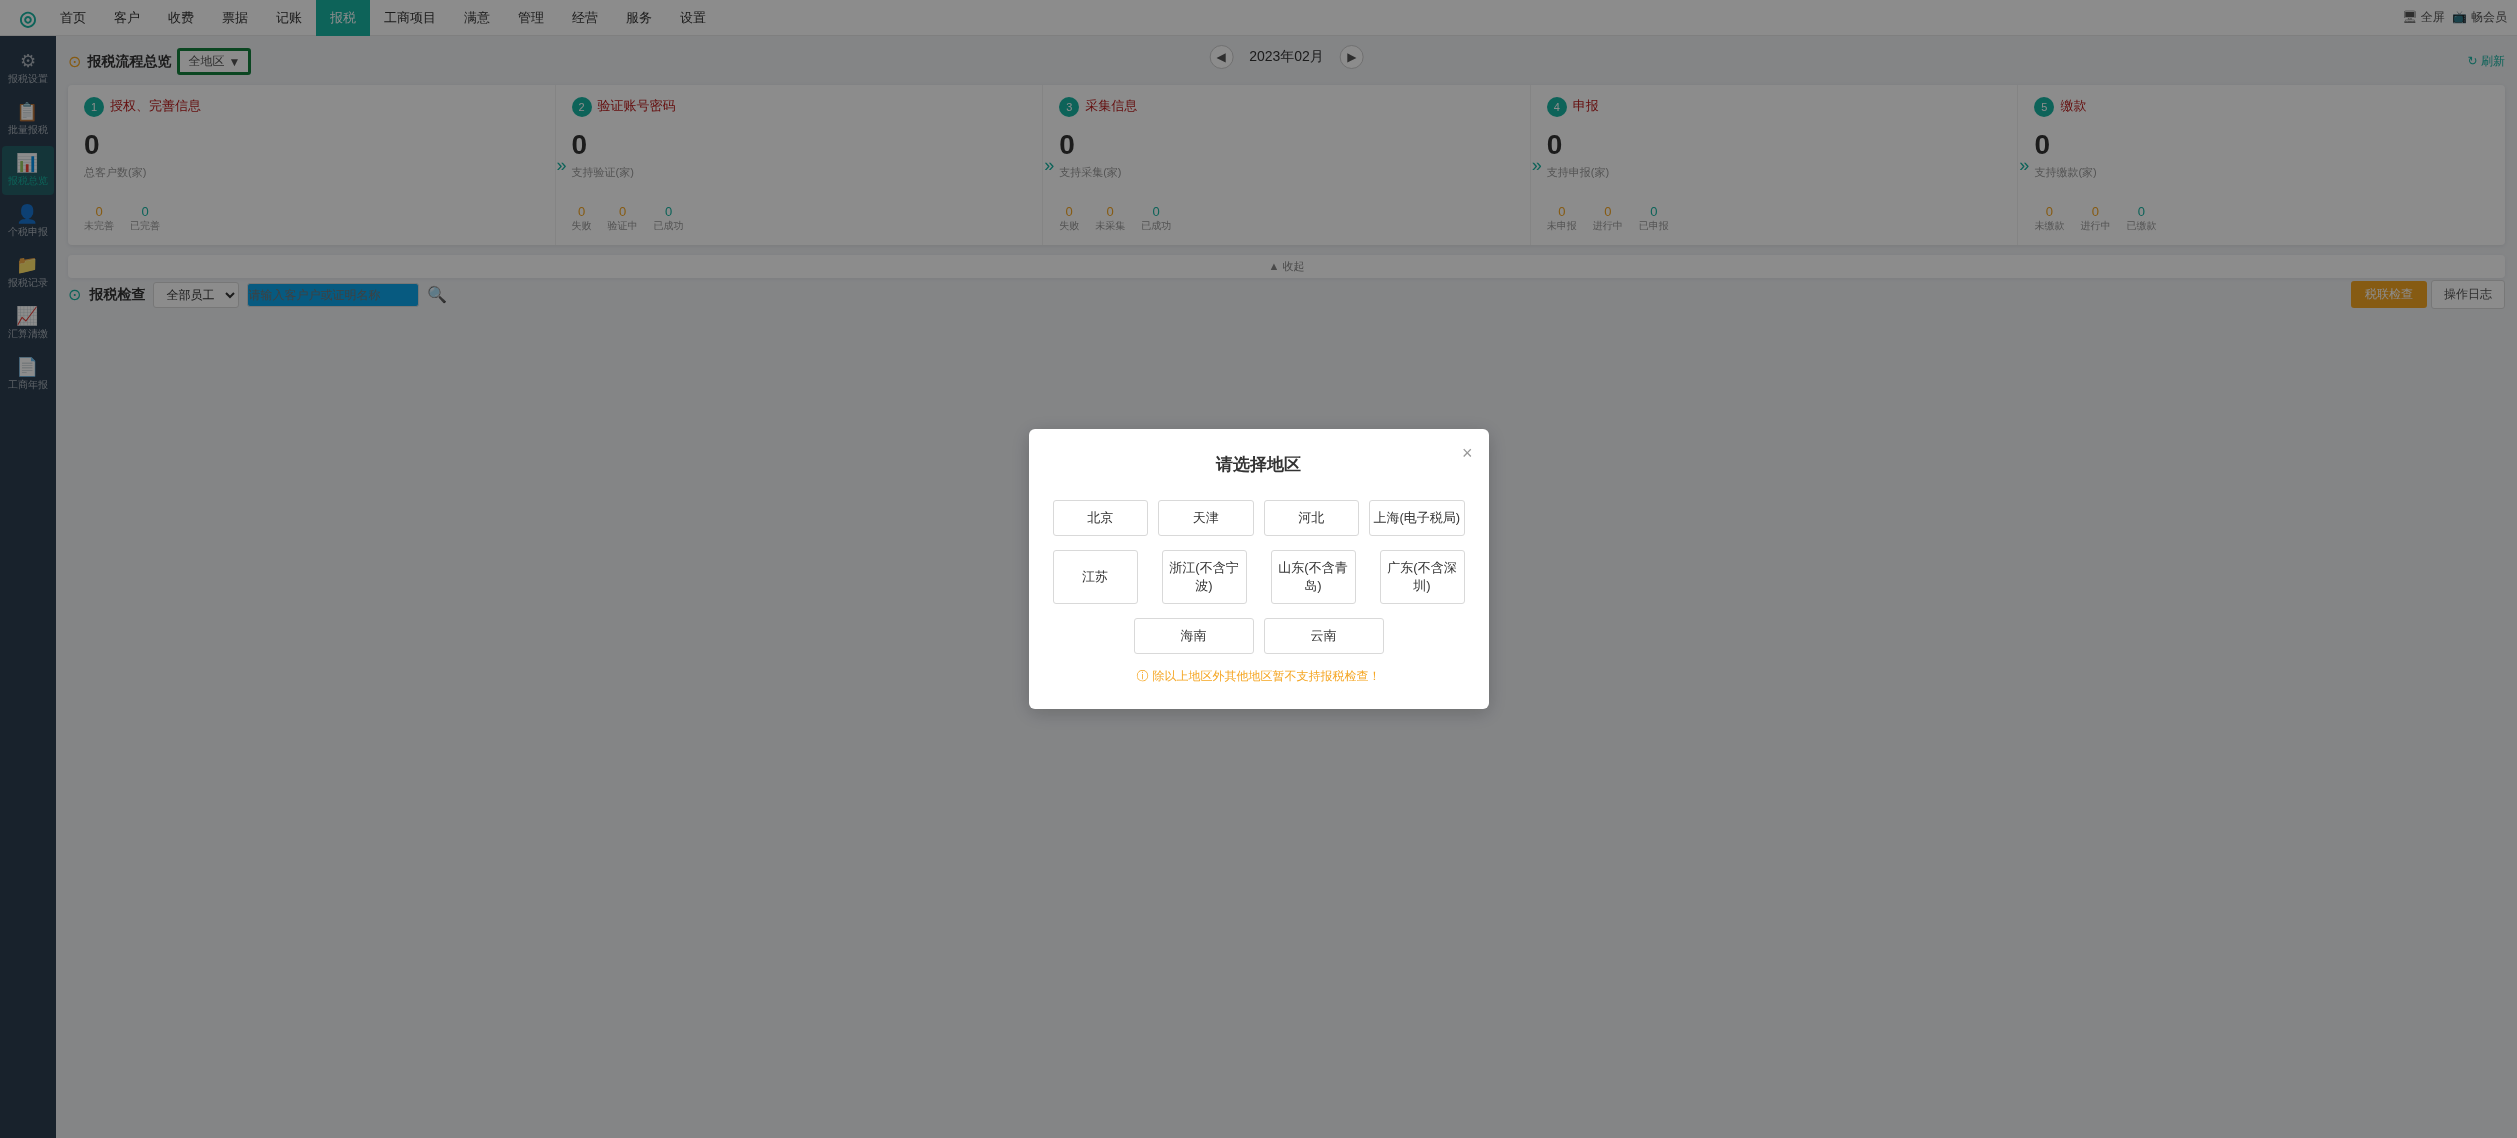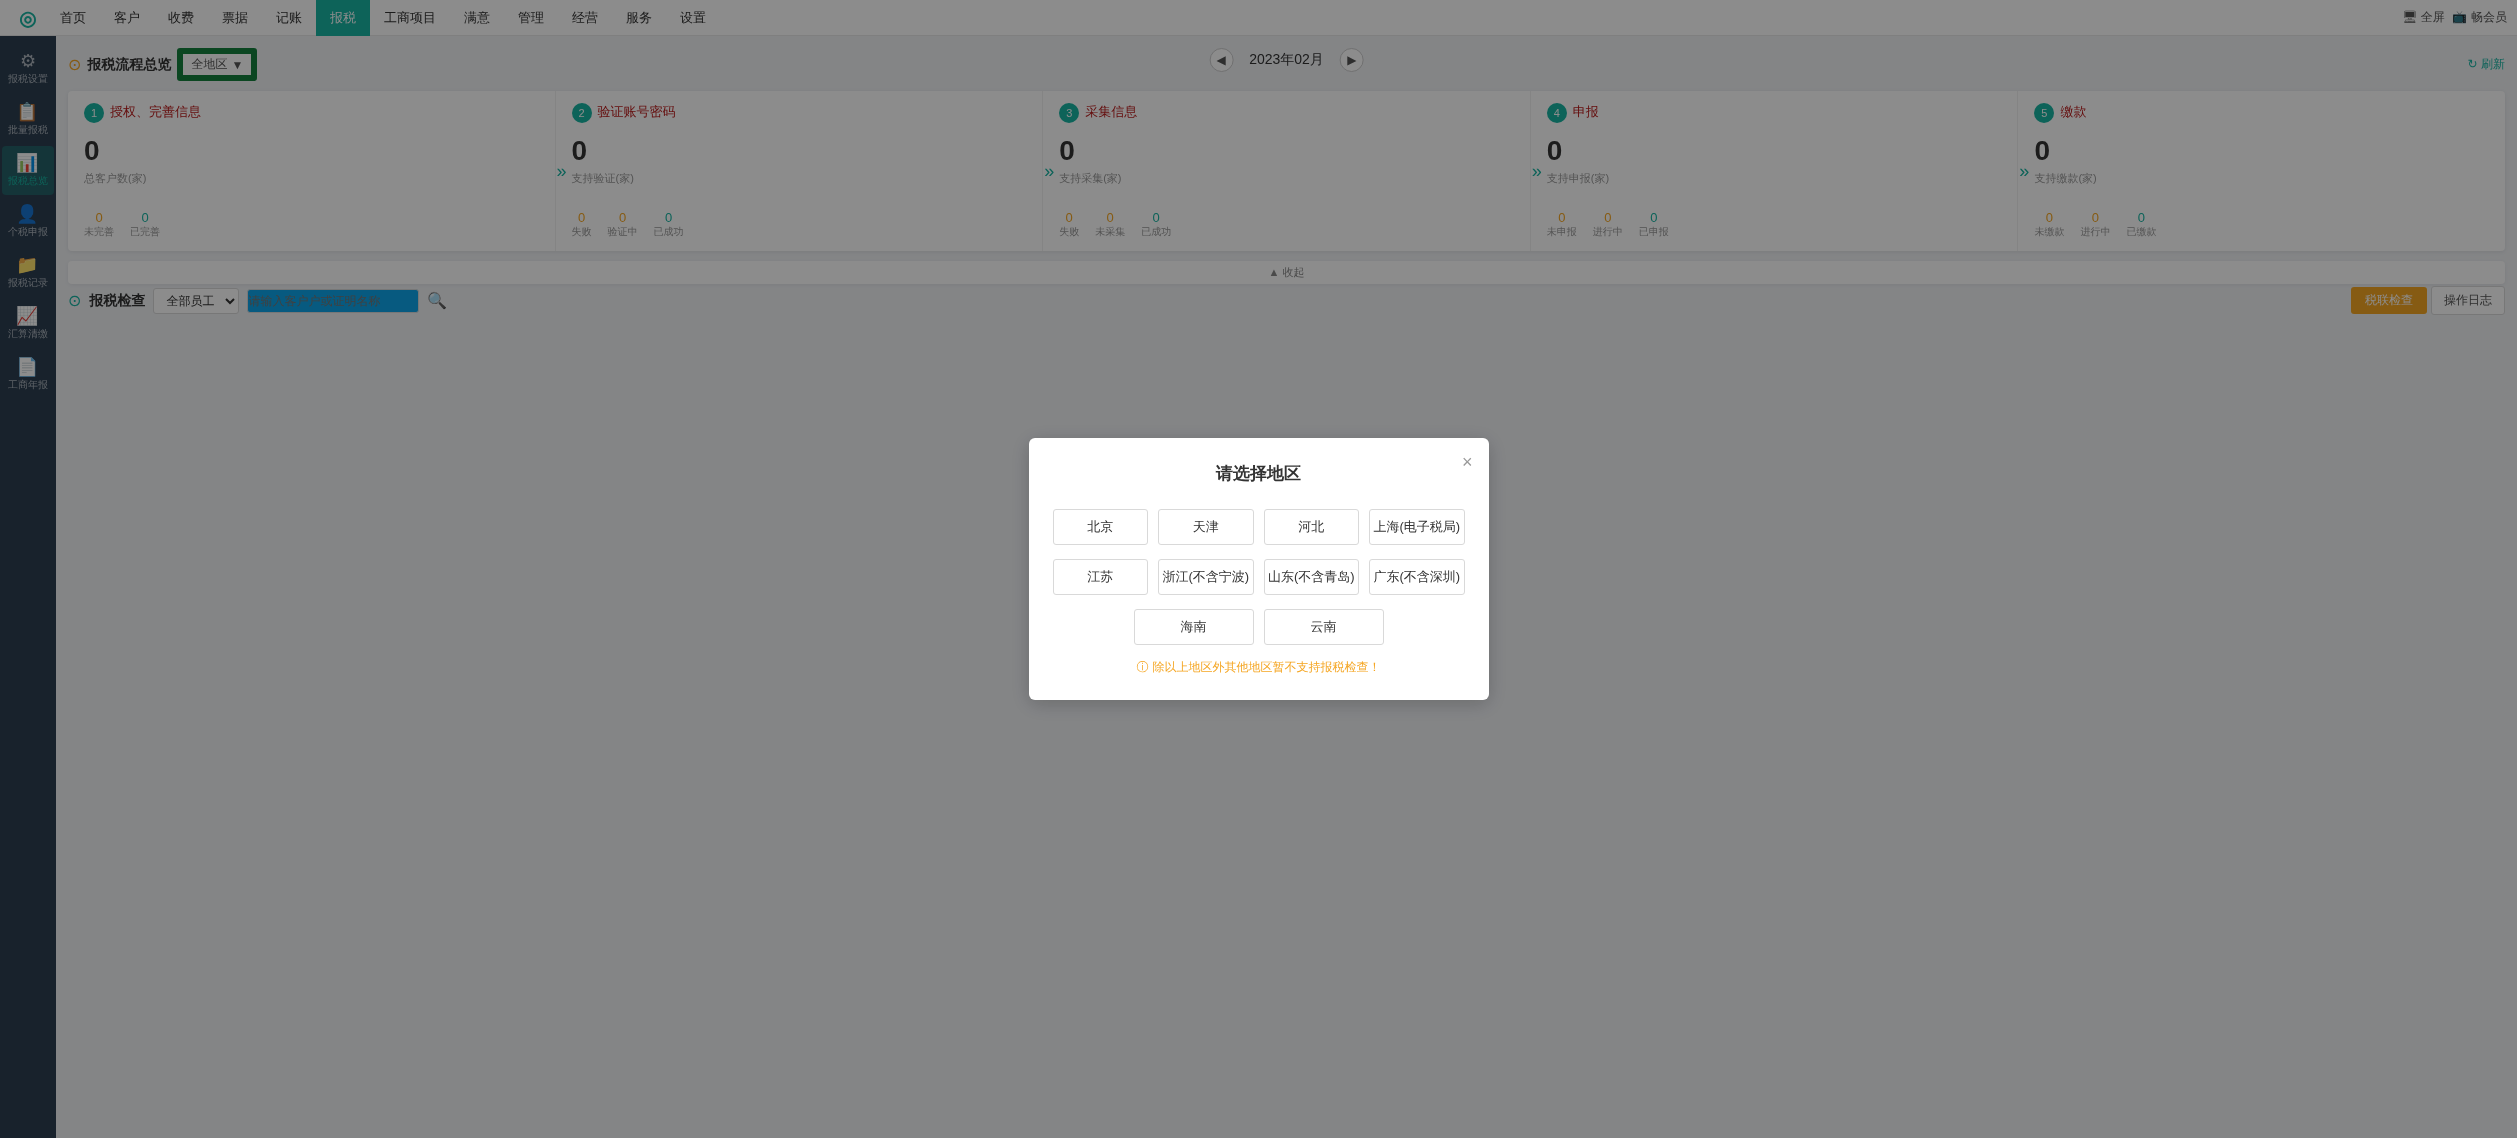--- a/index.html
+++ b/index.html
@@ -114,21 +114,21 @@
     }
     .section-icon-orange { color: #f5a623; font-size: 16px; }
     .section-icon-green { color: #18b4a2; font-size: 16px; }
     .region-selector {
       display: flex;
       align-items: center;
       gap: 4px;
       cursor: pointer;
       color: #555;
       font-size: 12px;
-      border: 6px solid #15803d;
+      border: 3px solid #15803d;
       padding: 2px 8px;
       border-radius: 3px;
       background: #fff;
     }
 
     
     .month-nav {
       display: flex;
       align-items: center;
       justify-content: center;
@@ -327,21 +327,21 @@
     }
     .region-grid {
       display: grid;
       grid-template-columns: repeat(4, 1fr);
       gap: 10px;
       margin-bottom: 14px;
     }
     .region-grid-row2 {
       display: grid;
       grid-template-columns: repeat(4, 1fr);
-      gap: 10px;
+      gap: 24px;
       margin-bottom: 14px;
     }
     .region-grid-row3 {
       display: flex;
       justify-content: center;
       gap: 10px;
       margin-bottom: 14px;
     }
     .region-btn {
       border: 1px solid #d9d9d9;

